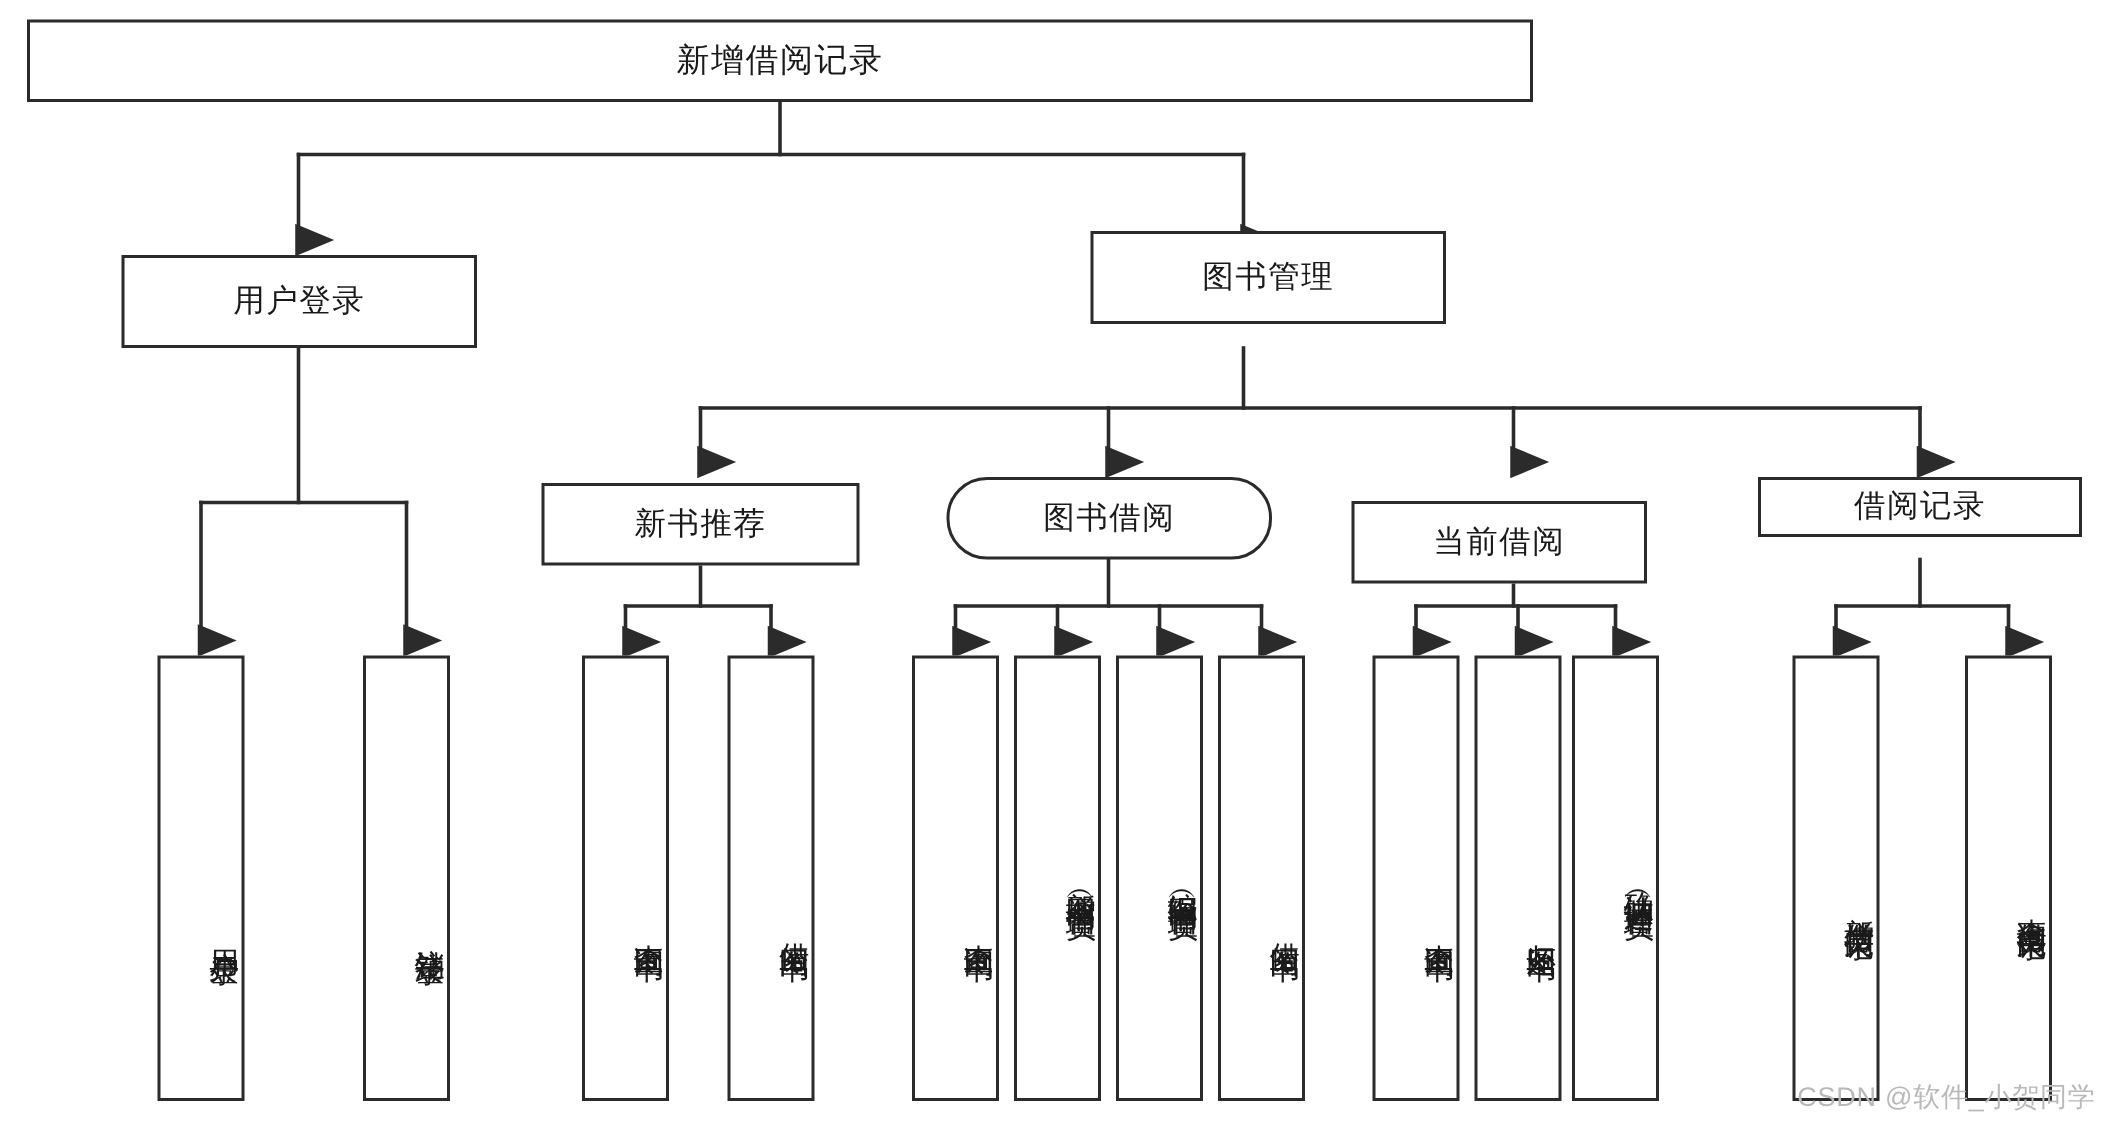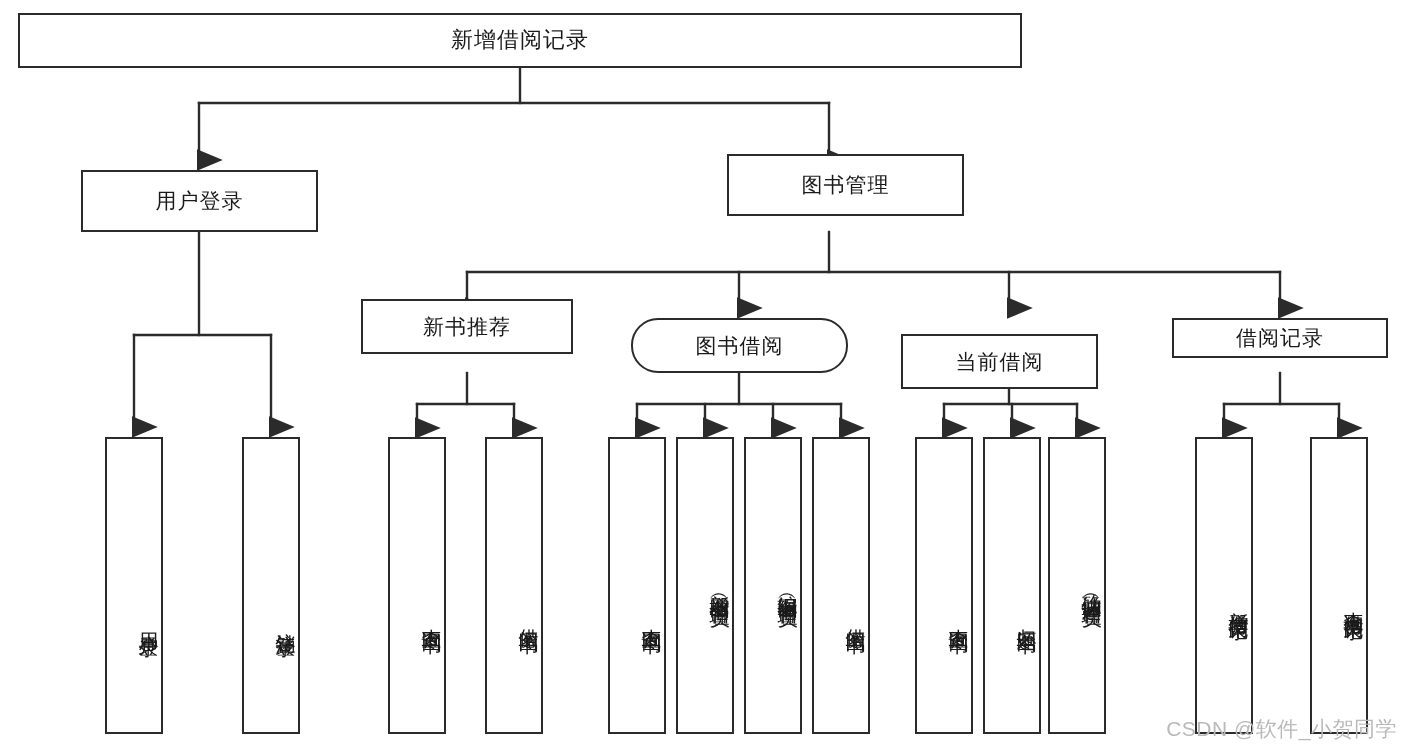--- a/index.html
+++ b/index.html
@@ -57,21 +57,21 @@
     padding-top: 6px;
   }
   .node.vert.tall-text {
     align-items: flex-start;
     padding-top: 4px;
   }
   .watermark {
     position: absolute;
     right: 8px;
     bottom: 4px;
-    font-size: 21px;
+    font-size: 18px;
     color: #b9b9b9;
     letter-spacing: 0.5px;
     z-index: 5;
     white-space: nowrap;
     font-family: "Liberation Sans", "DejaVu Sans", sans-serif;
   }
 </style>
 </head>
 <body>
 
@@ -129,21 +129,21 @@
       <path d="M1339,404 L1339,428" marker-end="url(#arrow)"></path>
     </g>
   </svg>
 
   <div class="node horiz root" style="left:18px; top:13px; width:1004px; height:55px;">新增借阅记录</div>
 
   <div class="node horiz" style="left:81px; top:170px; width:237px; height:62px;">用户登录</div>
 
   <div class="node horiz" style="left:711px; top:154px; width:237px; height:62px;margin-left:16px;">图书管理</div>
 
-  <div class="node horiz" style="left:361px; top:299px; width:212px; height:55px;">新书推荐</div>
+  <div class="node horiz" style="left:361px; top:322px; width:212px; height:55px;">新书推荐</div>
 
   <div class="node horiz" style="left:631px; top:318px; width:217px; height:55px;border-radius:27px;">图书借阅</div>
 
   <div class="node horiz" style="left:901px; top:334px; width:197px; height:55px;">当前借阅</div>
 
   <div class="node horiz" style="left:1172px; top:318px; width:216px; height:40px;">借阅记录</div>
 
   <div class="node vert" style="left:105px; top:437px; width:58px; height:297px; padding-top:70px;">用户登录</div>
 
   <div class="node vert" style="left:242px; top:437px; width:58px; height:297px; padding-top:70px;">注销登录</div>

